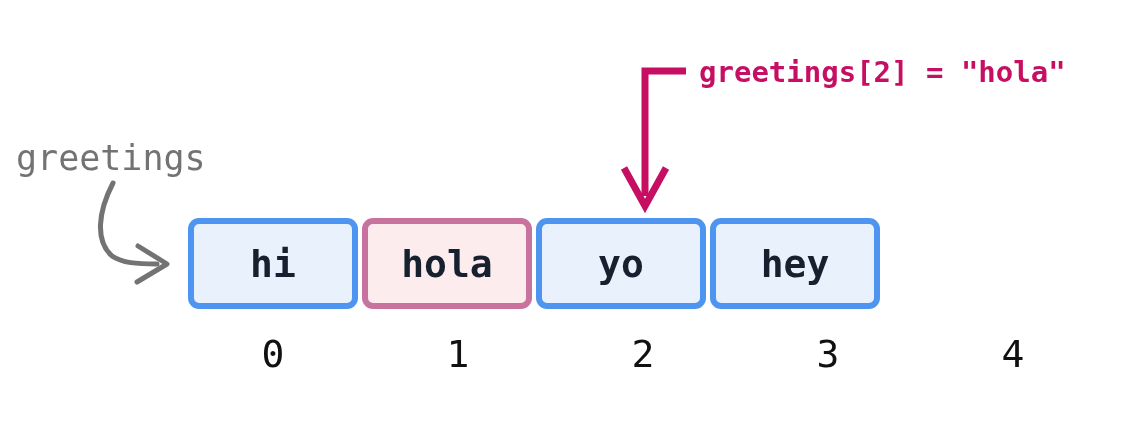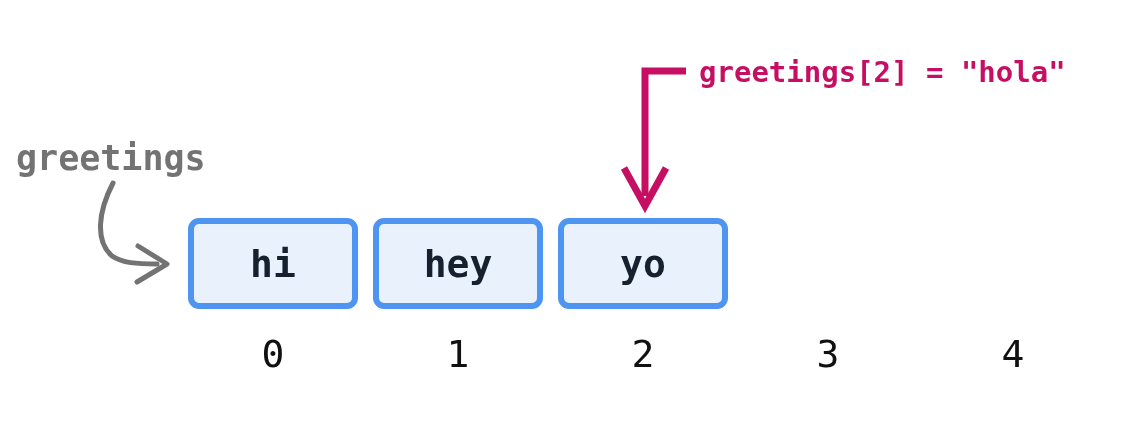--- a/index.html
+++ b/index.html
@@ -23,38 +23,37 @@
     pointer-events: none;
   }
   .var-label {
     position: absolute;
     left: 16px;
     top: 139px;
     font-size: 35px;
     line-height: 38px;
     color: #737373;
     white-space: pre;
-    font-weight: bold;
   }
   .annotation {
     position: absolute;
     left: 699px;
     top: 56px;
     font-size: 29px;
     line-height: 32px;
     font-weight: bold;
     color: #C60F63;
     white-space: pre;
   }
   .box-row {
     position: absolute;
     left: 188px;
     top: 218px;
     display: flex;
-    gap: 15px;
+    gap: 4px;
   }
   .cell {
     box-sizing: border-box;
     width: 170px;
     height: 91px;
     border: 6px solid #4E95F1;
     background: #E9F2FC;
     border-radius: 11px;
     display: flex;
     align-items: center;
@@ -101,22 +100,23 @@
       <path d="M624,168 L645,206 L666,168" stroke-width="7" stroke-linejoin="miter"></path>
     </g>
   </svg>
 
   <div class="var-label">greetings</div>
 
   <div class="annotation">greetings[2] = "hola"</div>
 
   <div class="box-row">
     <div class="cell">hi</div>
+    <div class="cell highlighted">hola</div>
+    <div class="cell">yo</div>
     <div class="cell">hey</div>
-    <div class="cell">yo</div>
   </div>
 
   <div class="index-row">
     <div class="index-cell">0</div>
     <div class="index-cell">1</div>
     <div class="index-cell">2</div>
     <div class="index-cell">3</div>
     <div class="index-cell">4</div>
   </div>
 

